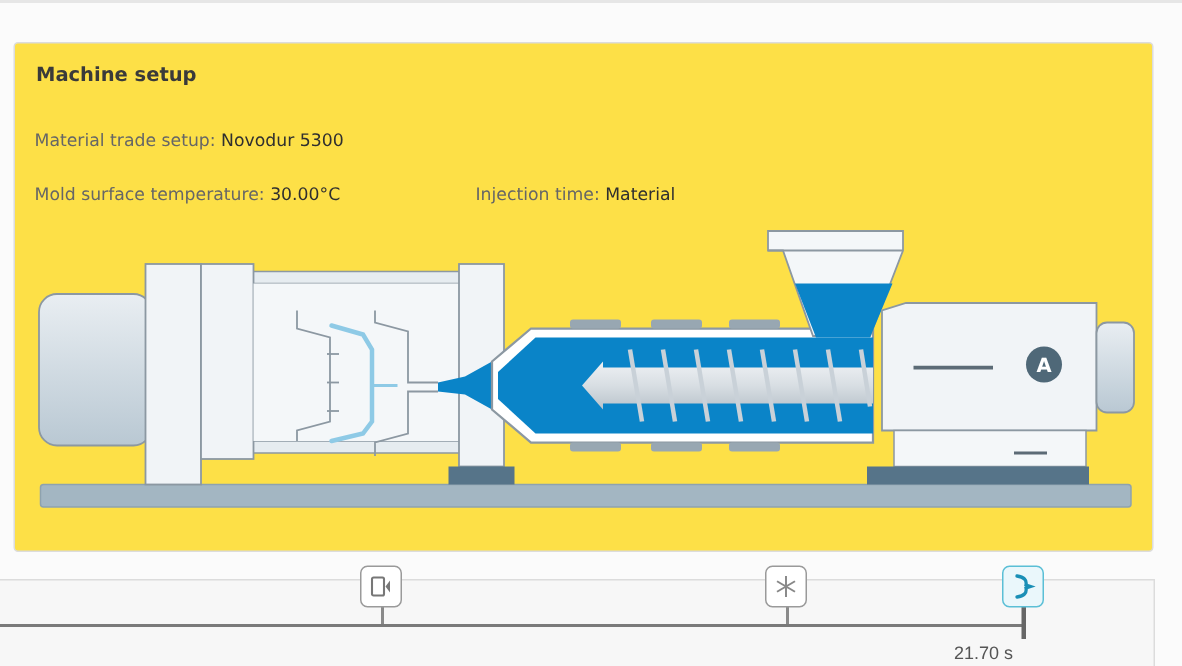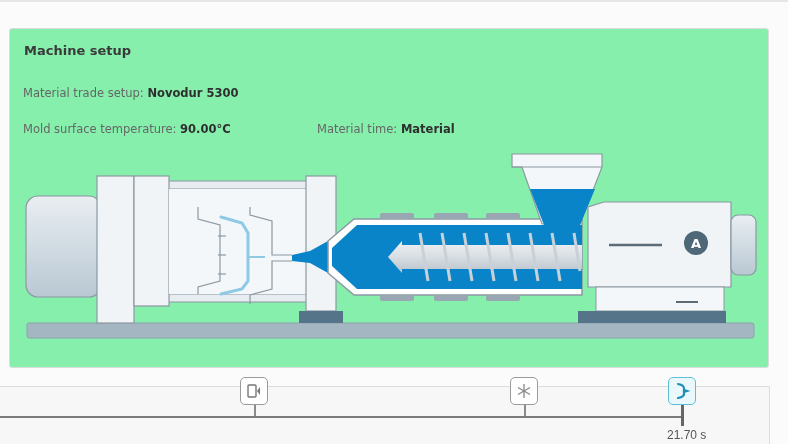--- a/index.html
+++ b/index.html
@@ -8,71 +8,71 @@
       background: #fbfbfb;
       font-family: "DejaVu Sans", sans-serif;
       position: relative;
     }
     .top-rule {
       position: absolute; left: 0; top: 0; width: 788px; height: 2px;
       background: #e6e6e6;
     }
     .card {
       position: absolute; left: 9px; top: 28px; width: 760px; height: 340px;
-      background: #86efac; border: 1px solid #dcdcdc; border-radius: 3px;
+      background: #fde047; border: 1px solid #dcdcdc; border-radius: 3px;
       box-sizing: border-box;
     }
     .card-title {
       position: absolute; left: 14px; top: 14px;
       font-size: 13px; font-weight: bold; color: #3a3a3a;
     }
     .prop {
       position: absolute; font-size: 11.5px; color: #666; white-space: nowrap;
     }
-    .prop .val { font-weight: bold; color: #2f2f2f; }
+    .prop .val { font-weight: normal; color: #2f2f2f; }
     .diagram { position: absolute; left: 0; top: 0; }
 
     .timeline-panel {
       position: absolute; left: -2px; top: 386px; width: 772px; height: 70px;
       background: #f7f7f7; border: 1px solid #dcdcdc; box-sizing: border-box;
     }
     .timeline-line {
       position: absolute; left: 0; top: 416px; width: 684px; height: 2px; background: #7a7a7a;
     }
     .marker {
       position: absolute; width: 28px; height: 28px; box-sizing: border-box;
       border: 1.5px solid #9a9a9a; border-radius: 5px; background: #fff;
       display: flex; align-items: center; justify-content: center;
     }
     .marker.active { border-color: #5bbfd6; background: #eaf7fb; }
     .stem { position: absolute; width: 1.5px; background: #8a8a8a; }
     .stem.active { width: 3px; background: #666; }
     .time-label {
-      position: absolute; left: 667px; top: 428px; font-size: 12px; color: #555;
+      position: absolute; left: 636px; top: 428px; font-size: 12px; color: #555;
       font-family: "Liberation Sans", sans-serif;
     }
   </style>
 </head>
 <body>
 
 <div class="top-rule"></div>
 
 <div class="card">
   <div class="card-title">Machine setup</div>
 
   <div class="prop" style="left:13px; top:57px;">
     <span>Material trade setup:</span>
     <span class="val">Novodur 5300</span>
   </div>
   <div class="prop" style="left:13px; top:93px;">
     <span>Mold surface temperature:</span>
-    <span class="val">90.00°C</span>
+    <span class="val">30.00°C</span>
   </div>
   <div class="prop" style="left:307px; top:93px;">
-    <span>Material time:</span>
+    <span>Injection time:</span>
     <span class="val">Material</span>
   </div>
 
   <svg class="diagram" width="760" height="340" viewBox="0 0 760 340">
     <defs>
       <linearGradient id="motorGrad" x1="0" y1="0" x2="0" y2="1">
         <stop offset="0" stop-color="#e9eef2"></stop>
         <stop offset="1" stop-color="#b9c8d3"></stop>
       </linearGradient>
       <linearGradient id="screwGrad" x1="0" y1="0" x2="0" y2="1">

